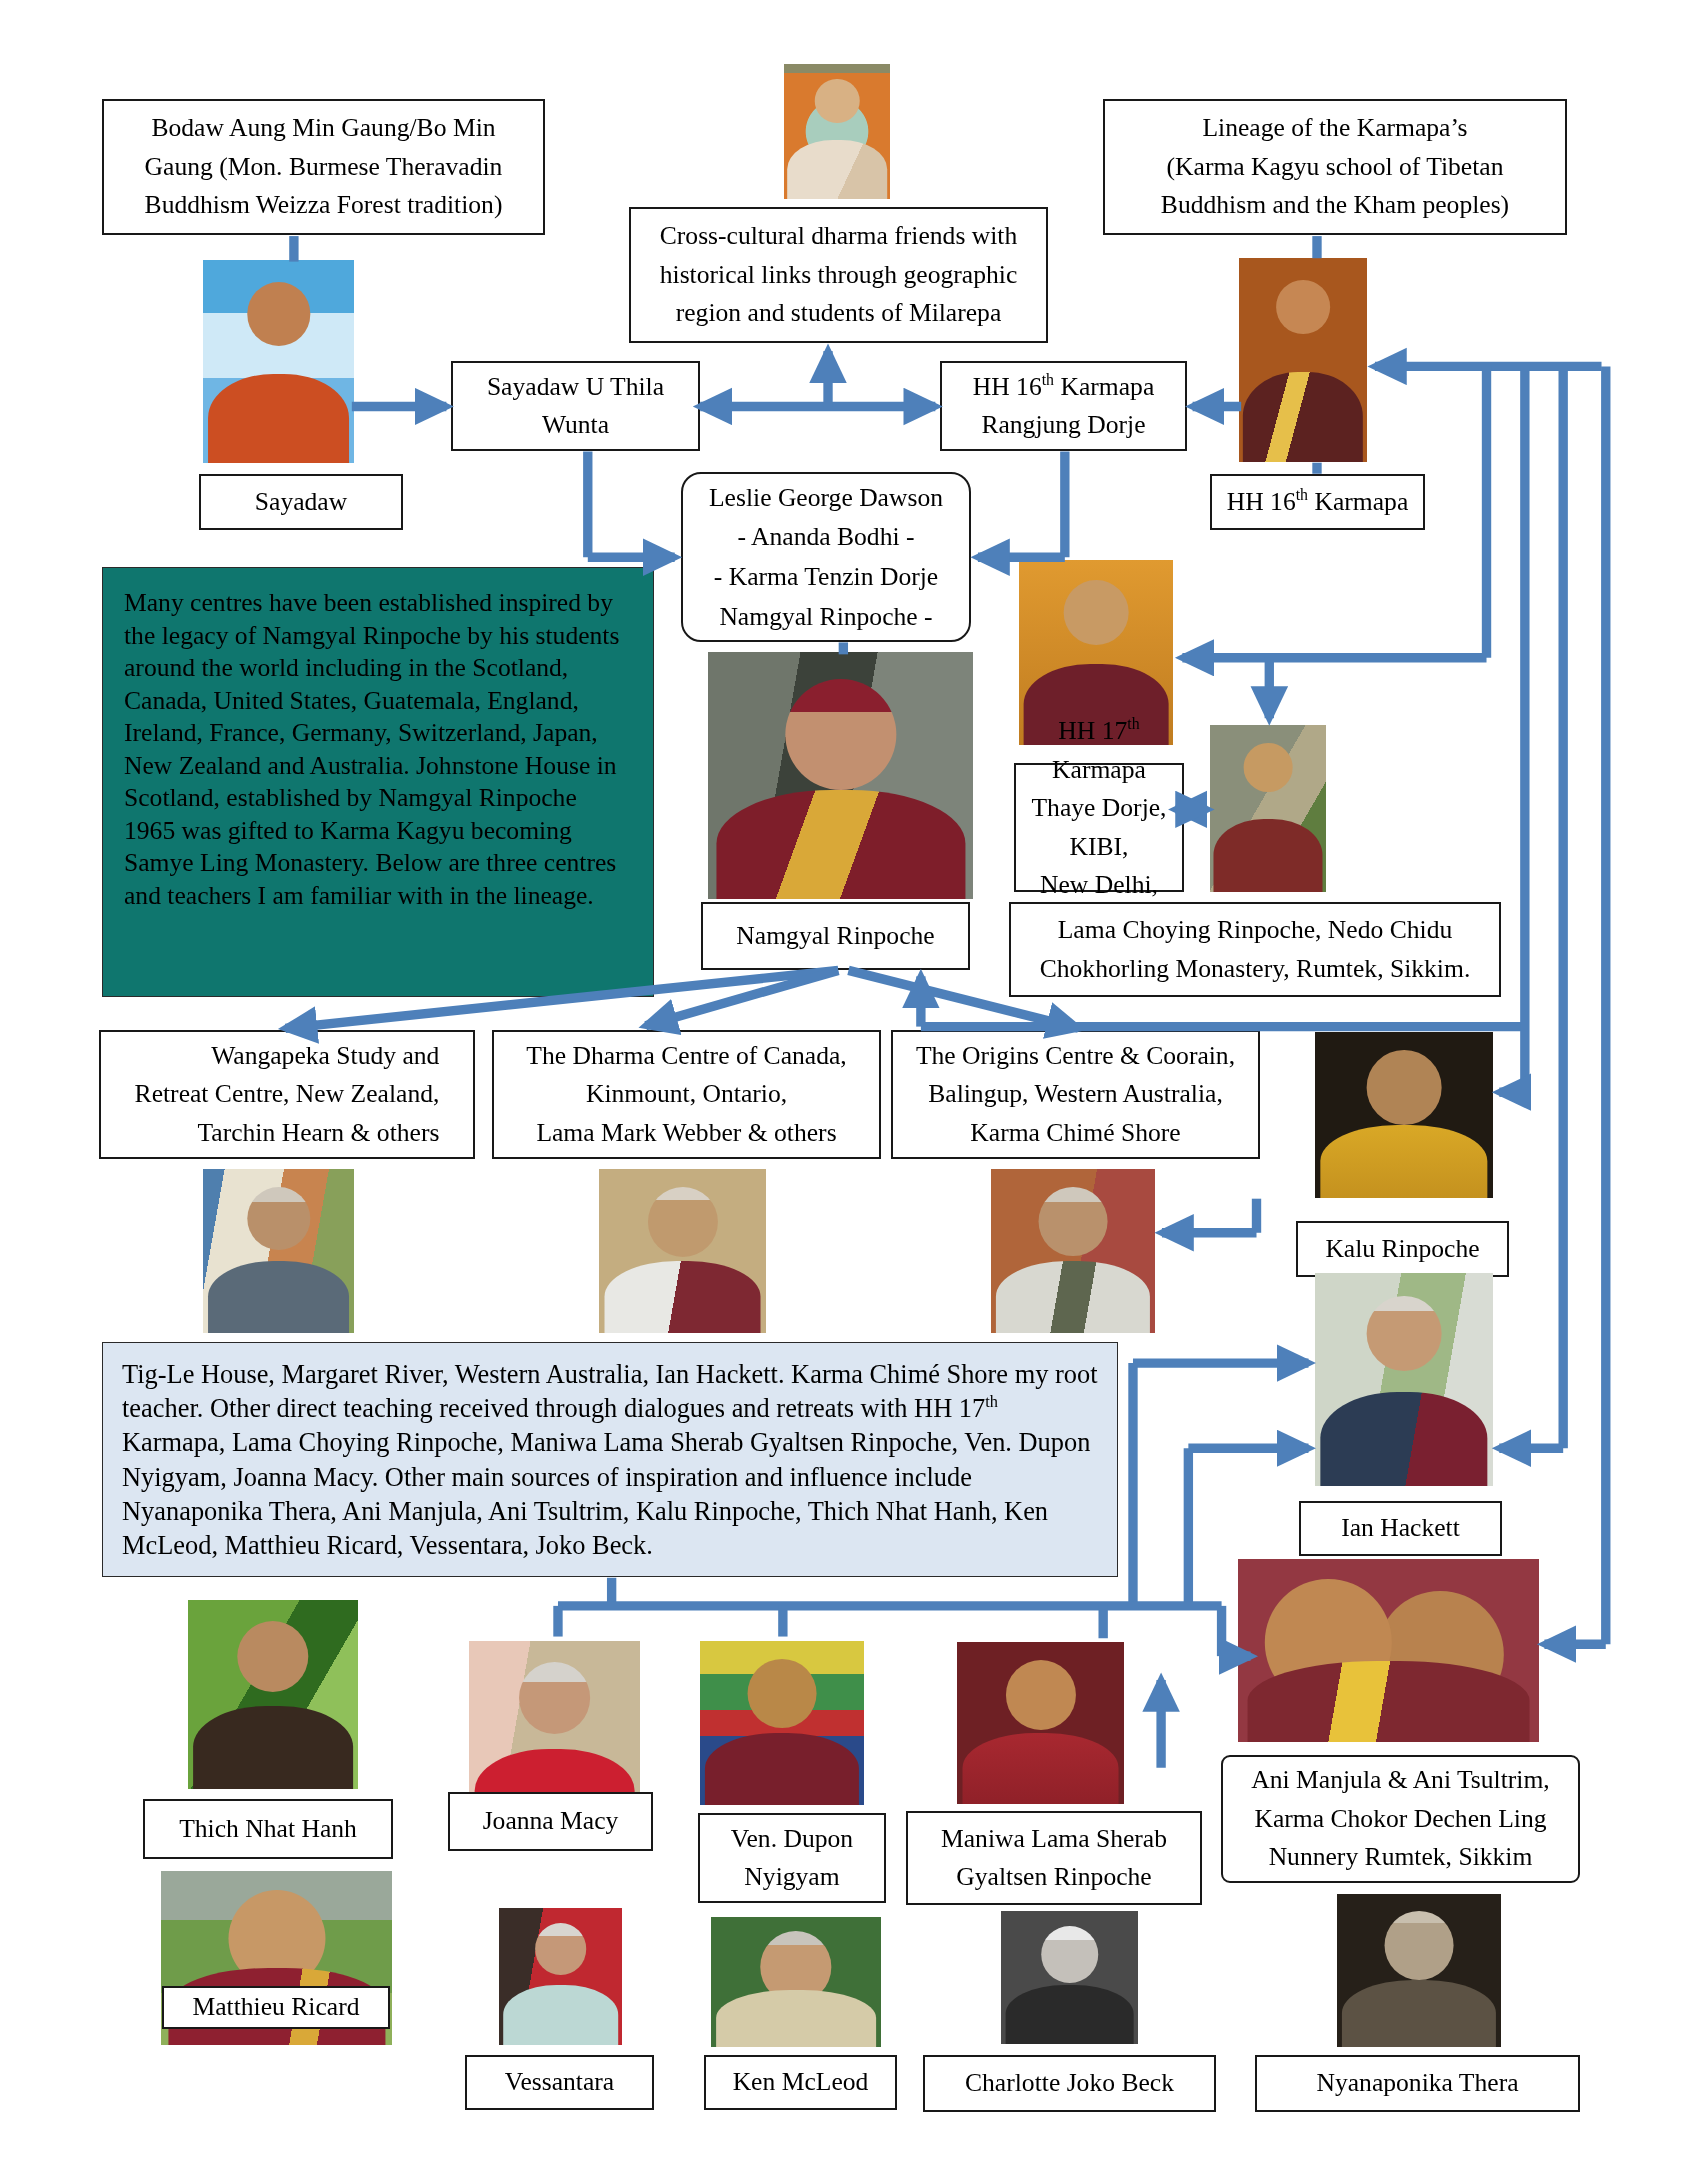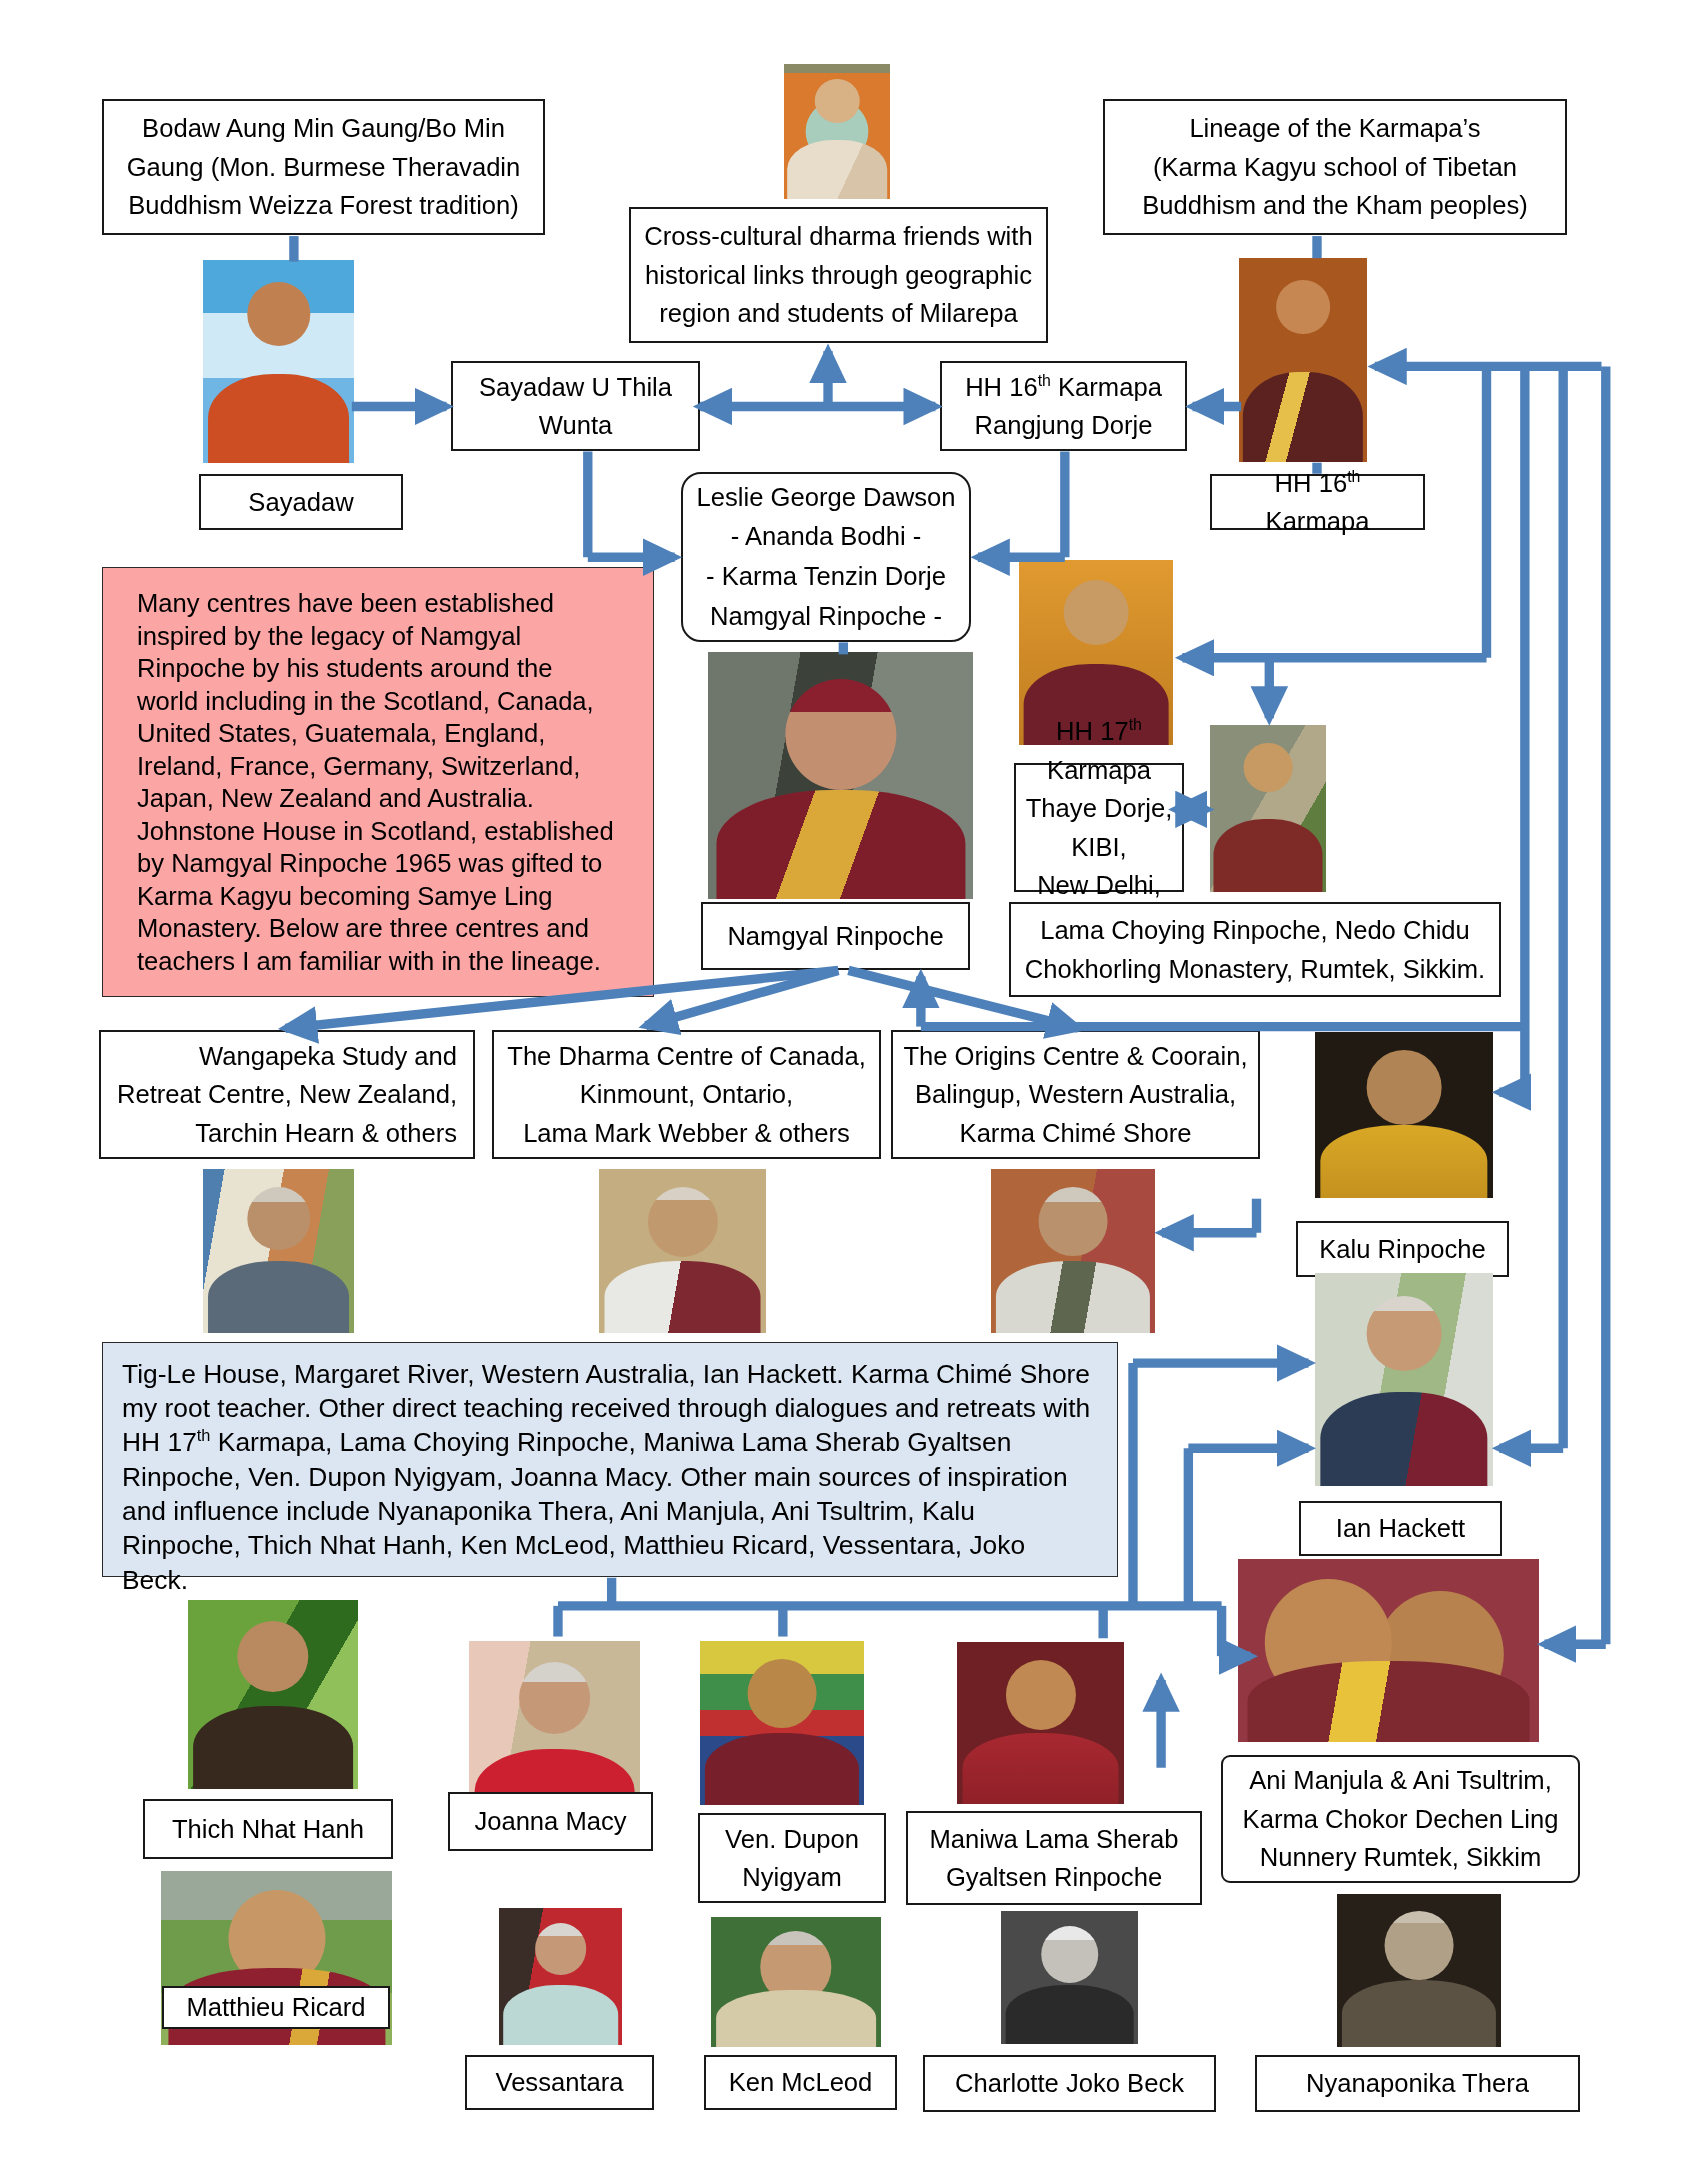--- a/index.html
+++ b/index.html
@@ -1,25 +1,25 @@
 <!DOCTYPE html>
 <html style="font-size:13.6px"><head>
 <meta charset="utf-8">
 <style>
   html,body{margin:0;padding:0;background:#fff;}
   #canvas{position:relative;width:1685px;height:2181px;background:#ffffff;overflow:hidden;
-          font-family:Liberation Sans, sans-serif;color:#000;}
+          font-family:Liberation Serif, serif;color:#000;}
   #arrows{position:absolute;left:0;top:0;z-index:3;pointer-events:none;}
   .box{position:absolute;background:#fff;border:2.6px solid #181818;z-index:2;
        display:flex;align-items:center;justify-content:center;text-align:center;
        white-space:pre-line;font-size:25.6px;line-height:1.5;box-sizing:border-box;padding:3.4px 8.5px;}
   .note{position:absolute;z-index:2;border:1.7px solid #2a2a2a;box-sizing:border-box;
         text-align:left;white-space:normal;display:block;}
   .note p{margin:0;}
-  #beige-note{background:#fca5a5;font-size:25.6px;line-height:1.27;padding:19px 34px;}
+  #beige-note{background:#0f766e;font-size:25.6px;line-height:1.27;padding:19px 21px;}
   #blue-note{background:#dce6f2;font-size:26.4px;line-height:1.3;padding:13.6px 19px;}
   sup{font-size:0.62em;line-height:0;}
   .photo{position:absolute;z-index:2;overflow:hidden;background:var(--bg);}
   .photo::before{content:"";position:absolute;left:50%;top:11%;width:42%;aspect-ratio:1;
                  transform:translateX(-50%);border-radius:50%;background:var(--skin);}
   .photo::after{content:"";position:absolute;left:50%;bottom:-3%;width:94%;height:47%;
                 transform:translateX(-50%);border-radius:46% 46% 0 0;background:var(--robe);}
   
   .p-sayadaw{--bg:linear-gradient(#4fa8dc 0 26%,#cfe9f7 26% 58%,#6fb6e4 58%);--skin:#c08050;--robe:#cc4e22;}
   .p-milarepa{--bg:radial-gradient(circle at 50% 50%,#a8cdbd 0 36%,rgba(0,0,0,0) 37%),linear-gradient(#8a8a66 0 7%,#d97a2e 7%);--skin:#d8b184;--robe:linear-gradient(115deg,#e8dccb 0 60%,#d8c4a8 60%);}

